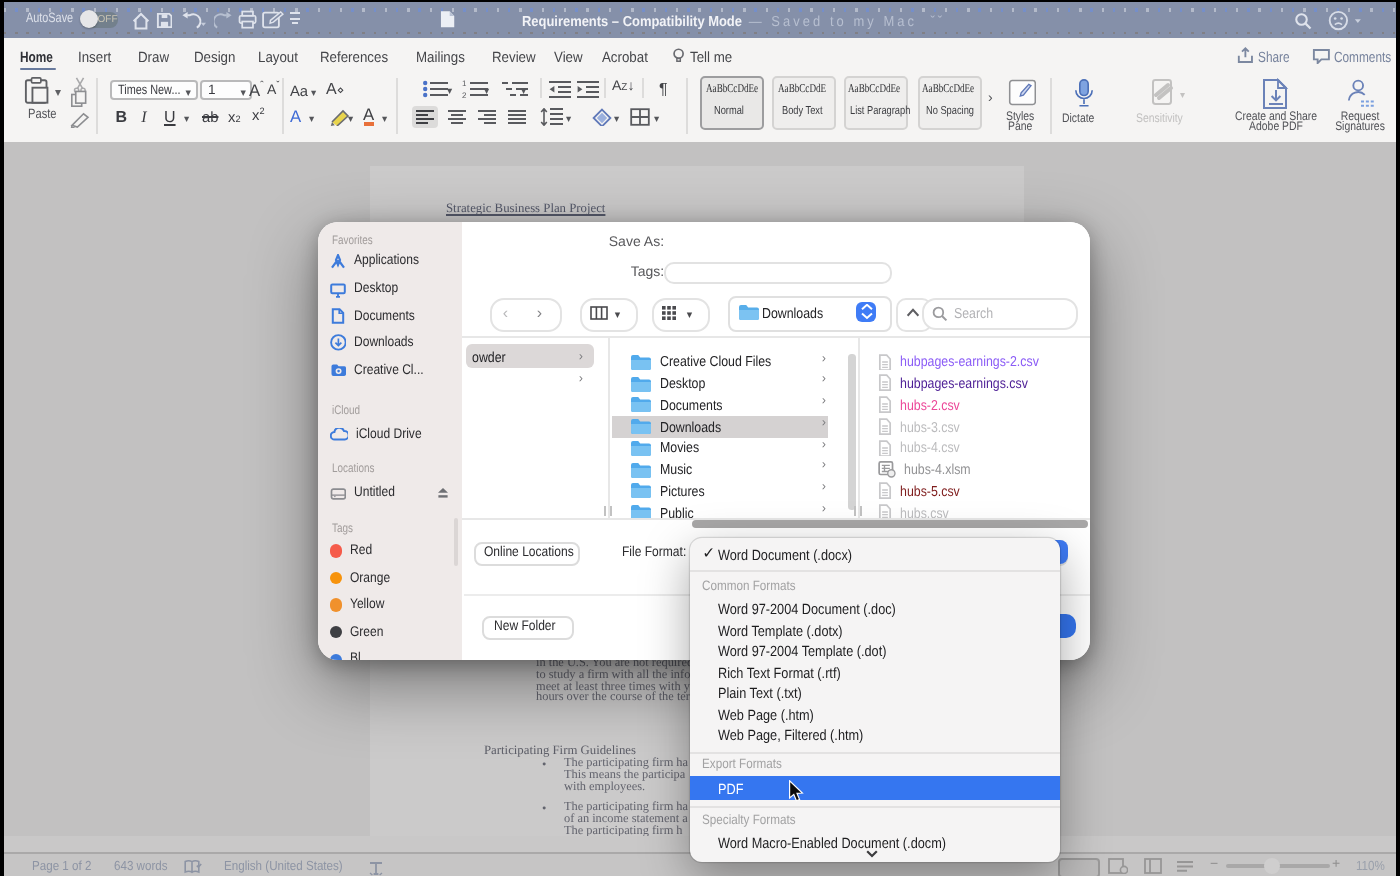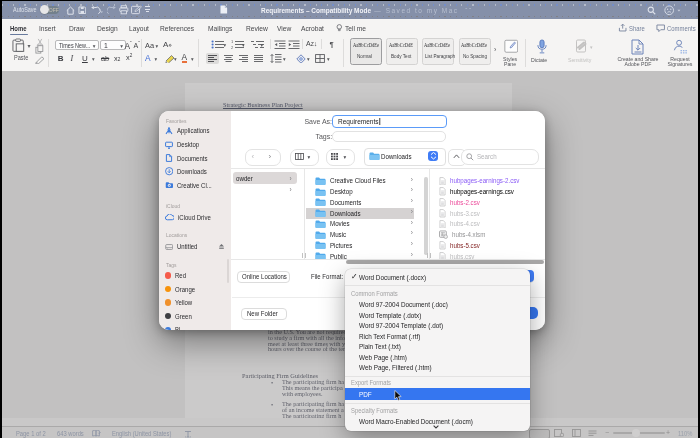--- a/index.html
+++ b/index.html
@@ -421,23 +421,20 @@
     <div class="abs sbi" style="top:214.4px;">
         <i style="background:#3d7bdb;"></i>
         <span>Bl</span>
       </div>
     <div class="abs" style="left:67.8px;top:148px;width:2.6px;height:24px;background:#dbd6d5;border-radius:1.3px;"></div>
   </div>
 
   <div class="abs" style="left:72.4px;top:0;right:0;height:219px;border-radius:0 10px 10px 0;background:#ffffff;">
 
     <div class="abs" style="left:73px;top:7.6px;font-size:7px;color:#57575a;">Save As:</div>
-    <div class="abs" style="left:100.3px;top:4px;width:113.5px;height:11.4px;border:1.4px solid #5b9bf8;border-radius:4px;background:#fff;">
-      <div class="abs" style="left:5px;top:1.4px;font-size:7.4px;color:#1d1d1f;"><span class="sx" style="transform:scaleX(0.88)">Requirements<span style="border-left:1px solid #222;margin-left:0.6px;display:inline-block;height:7.4px;vertical-align:-1px;"></span></span></div>
-    </div>
     <div class="abs" style="left:84px;top:22px;font-size:7px;color:#57575a;">Tags:</div>
     <div class="abs" style="left:100.3px;top:20.4px;width:112px;height:9.6px;border:0.9px solid #e2e2e2;border-radius:5px;background:#fff;"></div>
 
     <div class="abs" style="left:14px;top:38.6px;width:34px;height:14.6px;border:0.9px solid #e3e3e3;border-radius:7px;background:#fff;"></div>
     <div class="abs" style="left:20px;top:41.6px;font-size:8px;color:#b9b9bb;">‹</div>
     <div class="abs" style="left:37px;top:41.6px;font-size:8px;color:#848487;">›</div>
     <div class="abs" style="left:59px;top:38.6px;width:27px;height:14.6px;border:0.9px solid #e3e3e3;border-radius:7px;background:#fff;"></div>
     <svg class="abs" style="left:64px;top:42.4px" width="9" height="7" viewBox="0 0 9 7">
         <rect x="0.5" y="0.5" width="8" height="6" fill="none" stroke="#4a4a4e" stroke-width="0.8"></rect>
         <path d="M3.2 0.5 v6 M5.8 0.5 v6" stroke="#4a4a4e" stroke-width="0.8"></path>
@@ -565,21 +562,21 @@
       <div class="abs" style="left:198.4px;top:84px;width:1.2px;height:5px;background:#c2c2c2;"></div>
 
       <div class="abs" style="left:207.6px;top:6.7px;">
           <div class="row" style="color:#8b5cf6">
             <svg class="fic" width="7" height="8.6" viewBox="0 0 7 9">
               <path d="M0.8 0.6 h3.6 L6.2 2.6 V8.4 H0.8z" fill="none" stroke="#c8c8ca" stroke-width="0.9"></path>
               <path d="M2 4.2 h3 M2 5.6 h3 M2 7 h3" stroke="#c8c8ca" stroke-width="0.7"></path>
             </svg>
             <span class="ft3">hubpages-earnings-2.csv</span>
           </div>
-          <div class="row" style="color:#000000">
+          <div class="row" style="color:#4c1d95">
             <svg class="fic" width="7" height="8.6" viewBox="0 0 7 9">
               <path d="M0.8 0.6 h3.6 L6.2 2.6 V8.4 H0.8z" fill="none" stroke="#c8c8ca" stroke-width="0.9"></path>
               <path d="M2 4.2 h3 M2 5.6 h3 M2 7 h3" stroke="#c8c8ca" stroke-width="0.7"></path>
             </svg>
             <span class="ft3">hubpages-earnings.csv</span>
           </div>
           <div class="row" style="color:#ec4899">
             <svg class="fic" width="7" height="8.6" viewBox="0 0 7 9">
               <path d="M0.8 0.6 h3.6 L6.2 2.6 V8.4 H0.8z" fill="none" stroke="#c8c8ca" stroke-width="0.9"></path>
               <path d="M2 4.2 h3 M2 5.6 h3 M2 7 h3" stroke="#c8c8ca" stroke-width="0.7"></path>

